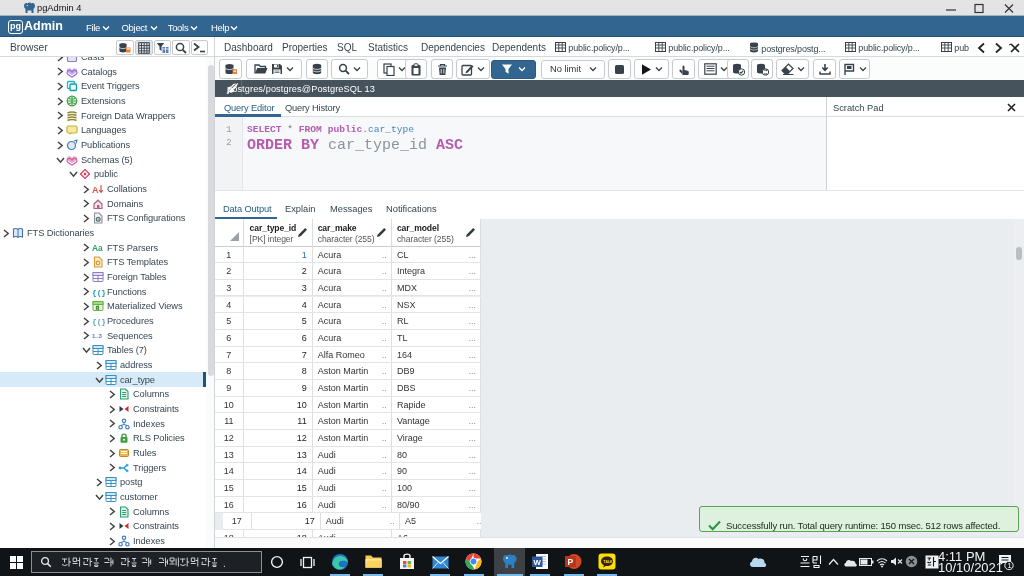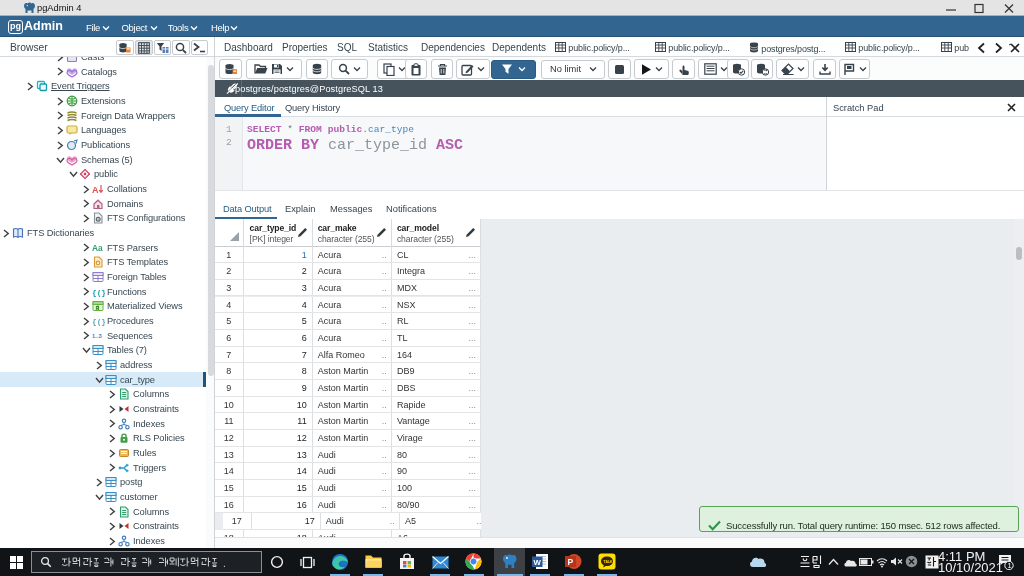--- a/index.html
+++ b/index.html
@@ -132,21 +132,21 @@
         </svg>
       </span>
       <span class="ticon">
         <svg width="12" height="12" viewBox="0 0 12 12" style="">
           <path d="M6 4 C4.5 1.5 1 2 1 4.5 C1 6.5 6 9 6 9 C6 9 11 6.5 11 4.5 C11 2 7.5 1.5 6 4Z" fill="#9b6bd6" opacity="0.55"></path>
           <path d="M6 6 C4.5 3.5 1 4 1 6.5 C1 8.5 6 11 6 11 C6 11 11 8.5 11 6.5 C11 4 7.5 3.5 6 6Z" fill="none" stroke="#9b6bd6" stroke-width="1.2"></path>
         </svg>
       </span>
       <span class="tlbl">Catalogs</span>
     </div>
-<div class="tree-row" style="top:21.84px;padding-left:24px;text-decoration:underline;">
+<div class="tree-row" style="top:21.84px;padding-left:54px;">
       <span class="chev">
         <svg width="8" height="9" viewBox="0 0 8 9">
           <path d="M2 1 L6.2 4.5 L2 8" fill="none" stroke="#444" stroke-width="1.5"></path>
         </svg>
       </span>
       <span class="ticon">
         <svg width="12" height="12" viewBox="0 0 12 12" style="">
           <rect x="1.5" y="1.5" width="7" height="7" rx="1" fill="none" stroke="#19b5c9" stroke-width="1.3"></rect>
           <rect x="4" y="4" width="6.5" height="6.5" rx="1" fill="#e8fbfd" stroke="#1798a9" stroke-width="1.3"></rect>
         </svg>
@@ -767,21 +767,21 @@
     </svg>
   </div>
 <div class="a" style="left:215px;top:80px;width:809px;height:17px;background:#46535d;color:#fff;font-size:10.5px">
     <svg class="a" style="left:11px;top:3px" width="13" height="11" viewBox="0 0 13 11">
       <path d="M5.2 4.2 L7.8 1.6 C9.4 0.4 11 1.8 10 3.4 L7.6 6.2" fill="none" stroke="#fff" stroke-width="1.3"></path>
       <path d="M4 3.2 L8.6 7.4 L7 9 C5.6 10.2 3.2 10 2.4 8.6 C1.6 7.4 1.8 5.6 2.8 4.6Z" fill="#fff"></path>
       <line x1="1" y1="10.5" x2="11.8" y2="0.5" stroke="#fff" stroke-width="1.2"></line>
       <line x1="1.2" y1="9.3" x2="11" y2="0.2" stroke="#46535d" stroke-width="0.6"></line>
     </svg>
     <div class="a" style="left:26px;top:0;width:1px;height:17px;background:#5d6a74"></div>
-    <span class="a" style="left:20px;top:3.5px;font-size:9.2px;letter-spacing:0.1px">postgres/postgres@PostgreSQL 13</span>
+    <span class="a" style="left:12px;top:3.5px;font-size:9.2px;letter-spacing:0.1px">postgres/postgres@PostgreSQL 13</span>
   </div>
 <div class="a" style="left:215px;top:97px;width:809px;height:20px;background:#fff;border-bottom:1px solid #d8dde2"></div>
 <span class="a" style="left:224px;top:103px;color:#255d82;font-size:9.3px;letter-spacing:-0.15px">Query Editor</span>
 <div class="a" style="left:215px;top:114px;width:66px;height:3px;background:#326690"></div>
 <span class="a" style="left:285px;top:103px;color:#36454f;font-size:9.3px;letter-spacing:-0.15px">Query History</span>
 <div class="a" style="left:826px;top:97px;width:1px;height:93px;background:#cfd4d8"></div>
 <span class="a" style="left:833px;top:103px;color:#36454f;font-size:9.3px">Scratch Pad</span>
 <svg class="a" style="left:1007px;top:103px" width="9" height="9" viewBox="0 0 9 9">
     <path d="M1 1 L8 8 M8 1 L1 8" stroke="#222" stroke-width="1.6"></path>
   </svg>

